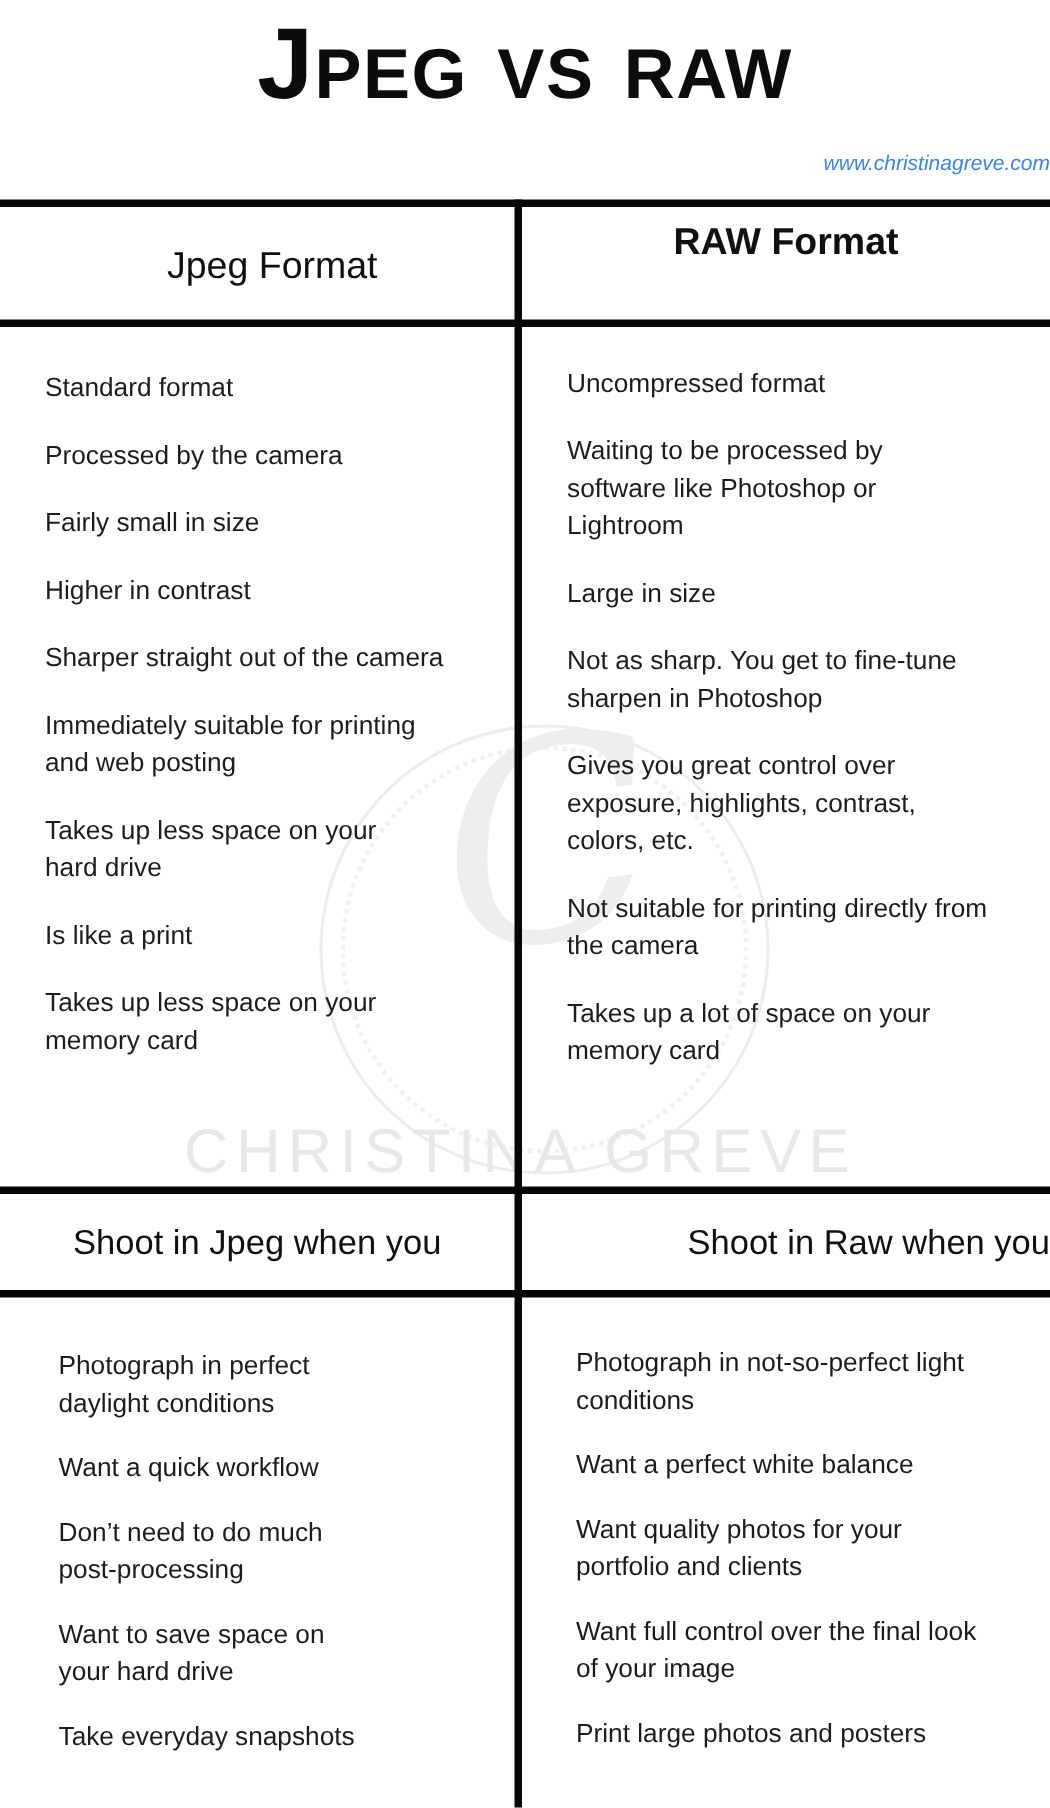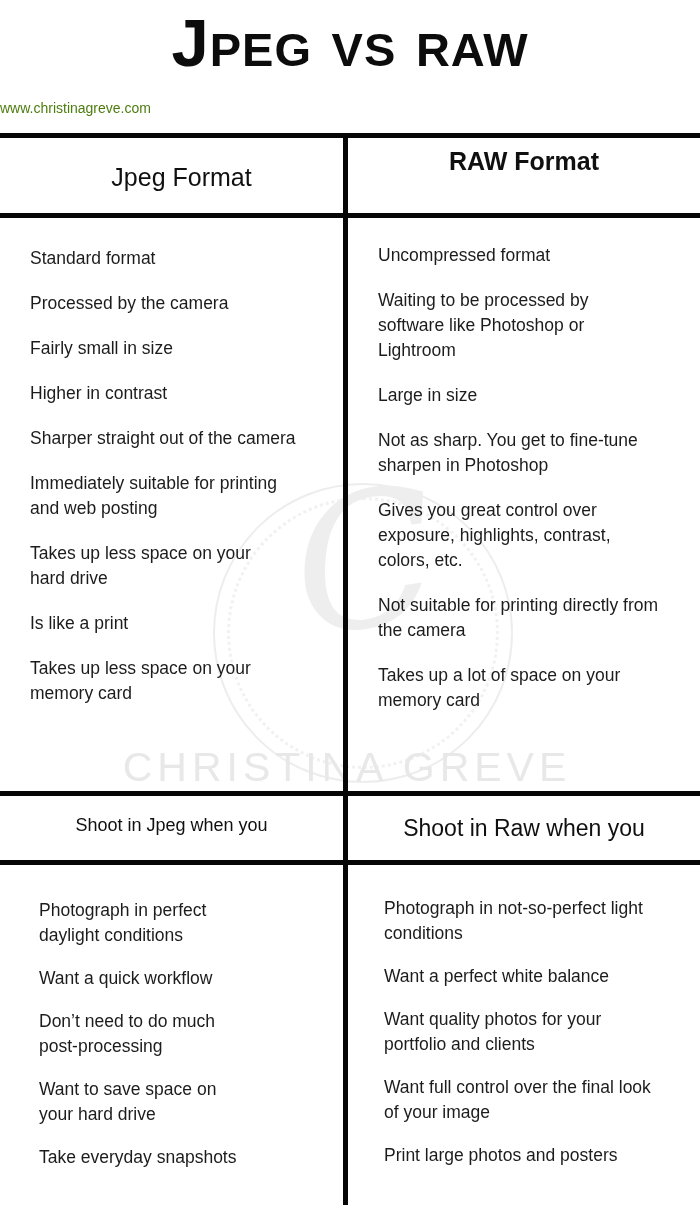--- a/index.html
+++ b/index.html
@@ -47,43 +47,43 @@
   .main-title {
     position: absolute; top: 4px; left: 0; width: 700px;
     text-align: center;
     font-variant: small-caps;
     font-size: 67px; line-height: 1.15;
     letter-spacing: 1px;
     color: #0c0c0c;
   }
   .site-url {
     position: absolute; top: 100px; left: 0; width: 700px;
-    text-align: left;
-    font-size: 14px; color: #4d7c0f;
+    text-align: right;
+    font-size: 14px; color: #3b82f6; font-style: italic;
   }
 
   .hline { position: absolute; left: 0; width: 700px; height: 5px; background: #060606; }
   .hline-1 { top: 133px; }
   .hline-2 { top: 213px; }
   .hline-3 { top: 791px; }
   .hline-4 { top: 860px; }
   .vline {
     position: absolute; left: 343px; top: 133px;
     width: 5px; height: 1072px; background: #060606;
   }
 
   .col-header {
     position: absolute;
     text-align: center;
     font-size: 25px; color: #101010;
   }
   .hdr-jpeg { left: 0;   width: 343px; top: 163px; margin-left: 10px; }
   .hdr-raw  { left: 348px; width: 352px; top: 147px; font-weight: bold; }
-  .hdr-shoot-jpeg { left: 0;   width: 343px; top: 815px; font-size: 18px; text-align: center; }
-  .hdr-shoot-raw  { left: 348px; width: 352px; top: 815px; font-size: 23px; }
+  .hdr-shoot-jpeg { left: 0;   width: 343px; top: 815px; font-size: 23px; text-align: center; }
+  .hdr-shoot-raw  { left: 348px; width: 352px; top: 815px; font-size: 23px; text-align: right; }
 
   .col { position: absolute; font-size: 17.5px; line-height: 25px; }
   .col .item { white-space: pre-line; margin-bottom: 20px; }
   .col-jpeg      { left: 30px;  top: 246px; width: 305px; }
   .col-raw       { left: 378px; top: 243px; width: 316px; }
   .col-shoot-jpeg{ left: 39px;  top: 898px; width: 300px; }
   .col-shoot-raw { left: 384px; top: 896px; width: 310px; }
   .col-shoot-jpeg .item, .col-shoot-raw .item { margin-bottom: 18px; }
 </style>
 </head>

